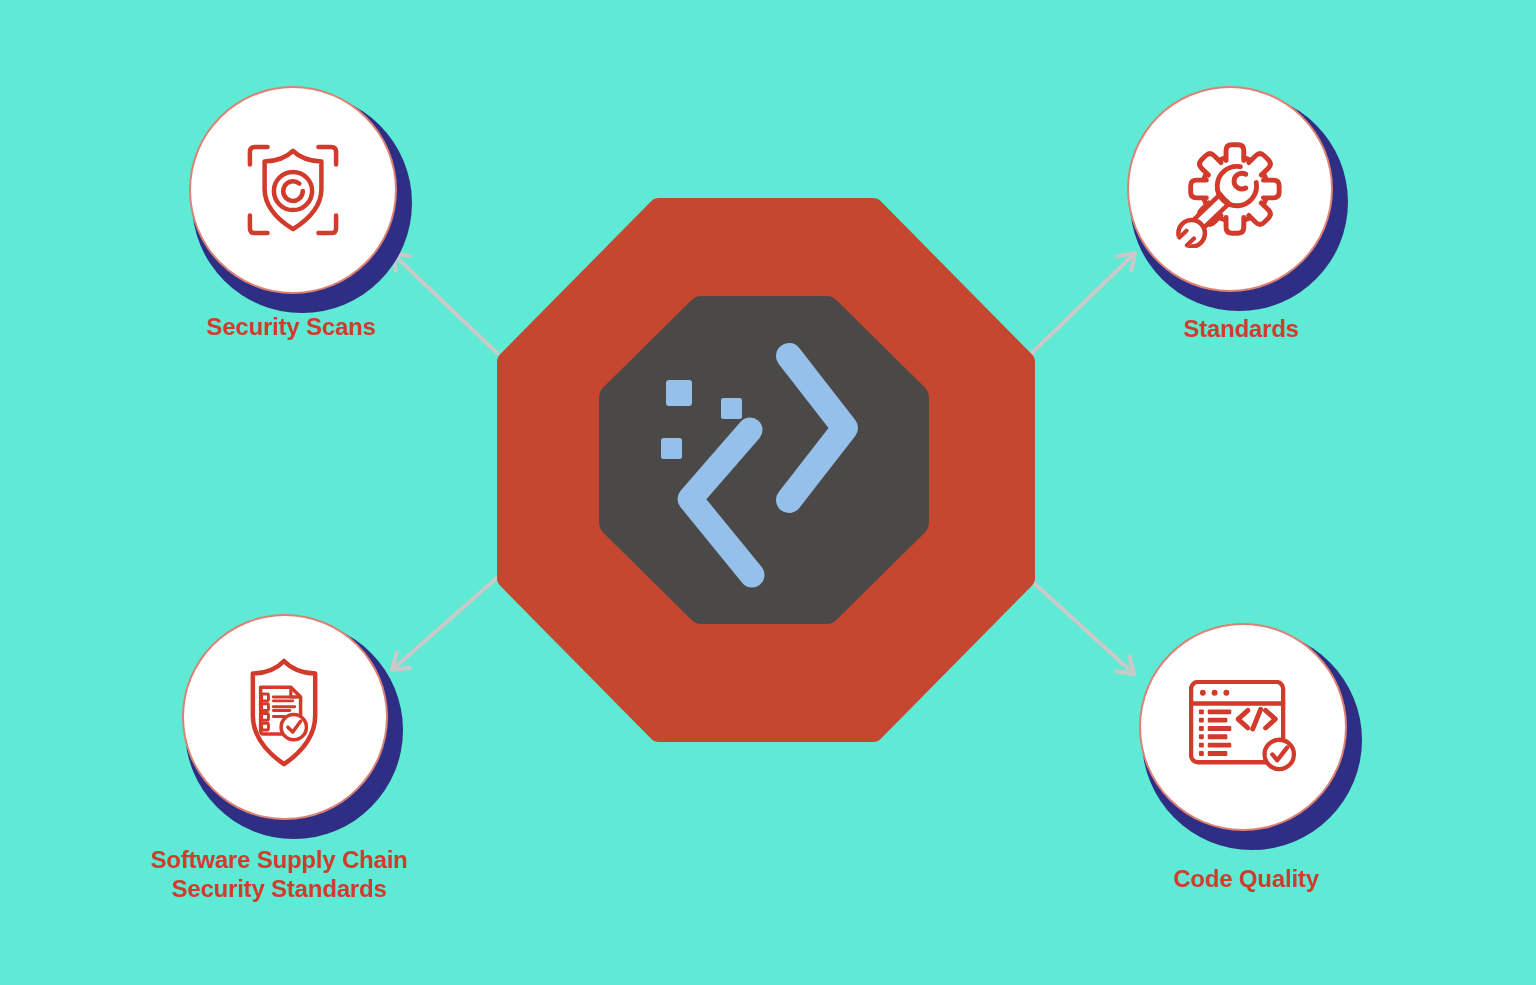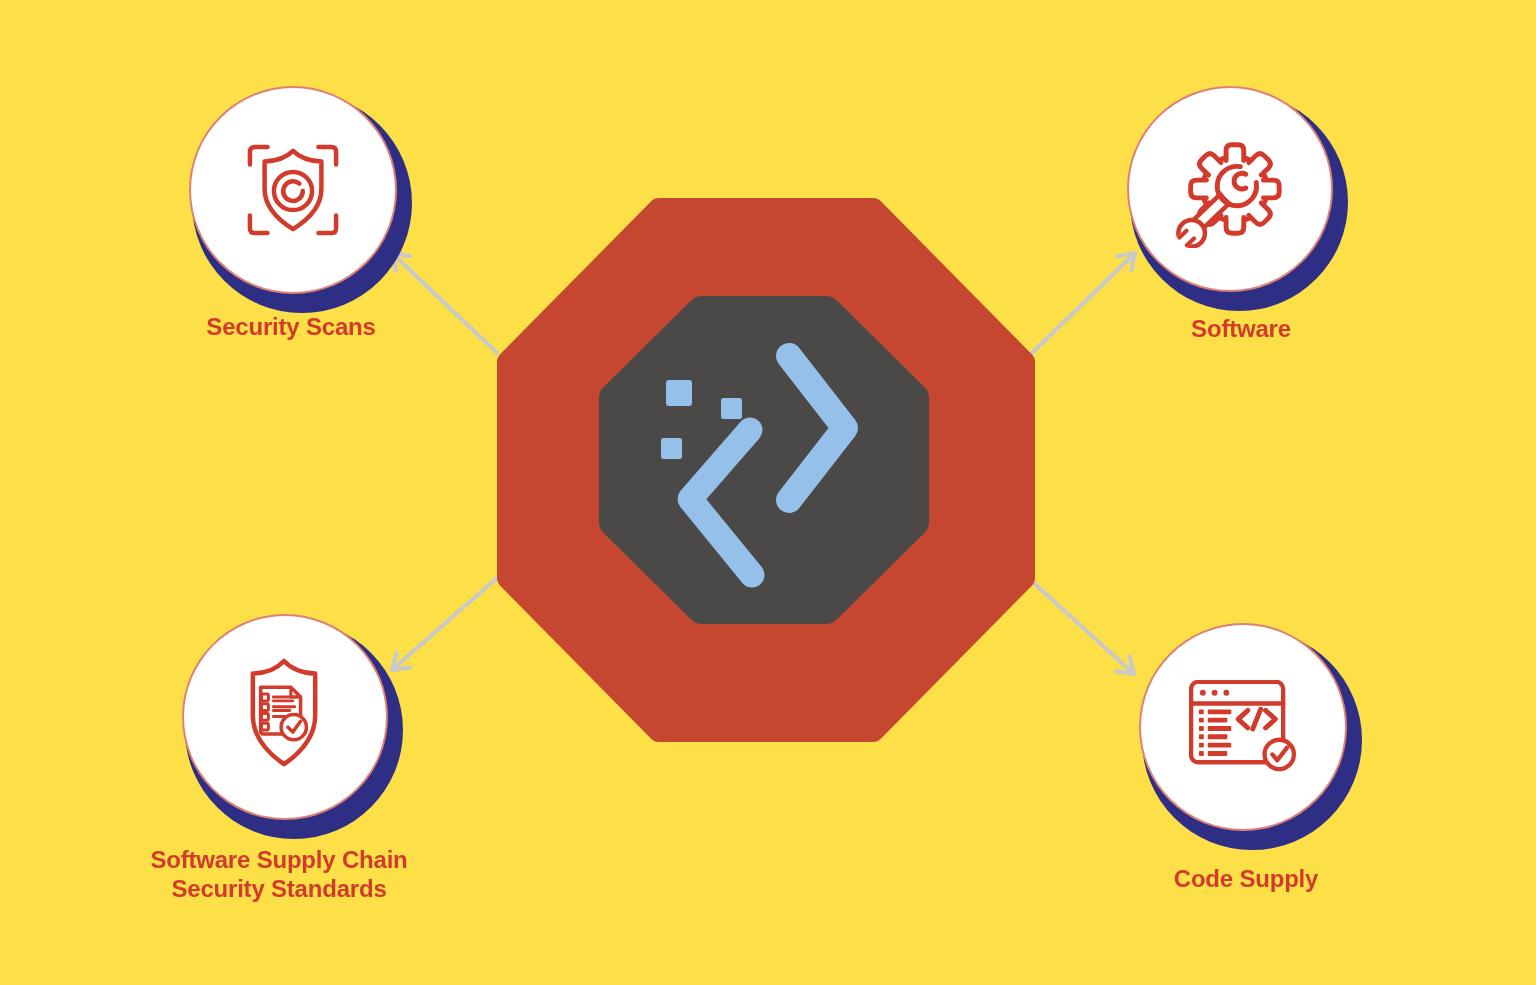--- a/index.html
+++ b/index.html
@@ -1,16 +1,16 @@
 <!DOCTYPE html>
 <html><head>
 <meta charset="utf-8">
 <style>
   html,body{margin:0;padding:0;background:#486e50;}
-  .stage{position:relative;width:1536px;height:985px;background:#fde047;overflow:hidden;
+  .stage{position:relative;width:1536px;height:985px;background:#5eead4;overflow:hidden;
          font-family:"Liberation Sans",sans-serif;}
   .abs{position:absolute;}
   .shadow{position:absolute;border-radius:50%;background:#2f2e85;}
   .circle{position:absolute;border-radius:50%;background:#ffffff;
           border:2px solid rgba(204,62,43,.65);box-sizing:border-box;
           display:flex;align-items:center;justify-content:center;}
   .label{position:absolute;width:300px;text-align:center;color:#d23b2b;
          font-weight:700;font-size:24px;line-height:1.2;white-space:pre-line;
          letter-spacing:-0.2px;}
   svg{display:block;}
@@ -87,21 +87,21 @@
           <path d="M86.7 53.5 A20 20 0 1 1 70.5 37.3" fill="none" stroke="#d23b2b" stroke-width="5" stroke-linecap="round"></path>
           <path d="M76 45 A8 8 0 1 0 76 59" fill="none" stroke="#d23b2b" stroke-width="5" stroke-linecap="round"></path>
           <circle cx="21" cy="105" r="13.5" fill="#ffffff" stroke="#d23b2b" stroke-width="4.6"></circle>
           <g transform="rotate(46 21 105)">
             <rect x="13.5" y="108" width="15" height="16" fill="#ffffff"></rect>
             <path d="M15.5 107 V117 M26.5 107 V117" fill="none" stroke="#d23b2b" stroke-width="4.2" stroke-linecap="round"></path>
           </g>
         </g>
       </svg>
     </div>
-    <div class="label" style="left:1091px;top:315px">Software</div>
+    <div class="label" style="left:1091px;top:315px">Standards</div>
   </div>
 
   <div>
     <div class="shadow" style="left:185px;top:621px;width:218px;height:218px"></div>
     <div class="circle" style="left:182px;top:614px;width:206px;height:206px;padding-bottom:8px">
       <svg width="88" height="113" viewBox="0 0 90 116">
         <g fill="none" stroke="#d23b2b" stroke-width="4.6" stroke-linecap="round" stroke-linejoin="round">
           <path d="M44 4 Q55 16 76 17 L76 60 Q76 88 44 110 Q12 88 12 60 L12 17 Q33 16 44 4 Z"></path>
           <path d="M20 31 H51 L61 41 V76 Q61 79 58 79 H23 Q20 79 20 76 Z" stroke-width="3.6"></path>
           <path d="M51 31 V41 H61" stroke-width="3.2"></path>
@@ -148,16 +148,16 @@
         </g>
         <g fill="none" stroke="#d23b2b" stroke-width="5" stroke-linecap="round" stroke-linejoin="round">
           <polyline points="60,31 50,40 60,49"></polyline>
           <line x1="65" y1="50" x2="73" y2="30"></line>
           <polyline points="78,31 88,40 78,49"></polyline>
         </g>
         <circle cx="92" cy="76" r="15" fill="#ffffff" stroke="#d23b2b" stroke-width="4.4"></circle>
         <path d="M85 76 L90 82 L100 69" fill="none" stroke="#d23b2b" stroke-width="4.4" stroke-linecap="round" stroke-linejoin="round"></path>
       </svg>
     </div>
-    <div class="label" style="left:1096px;top:865px">Code Supply</div>
+    <div class="label" style="left:1096px;top:865px">Code Quality</div>
   </div>
 
 </div>
 
 </body></html>

